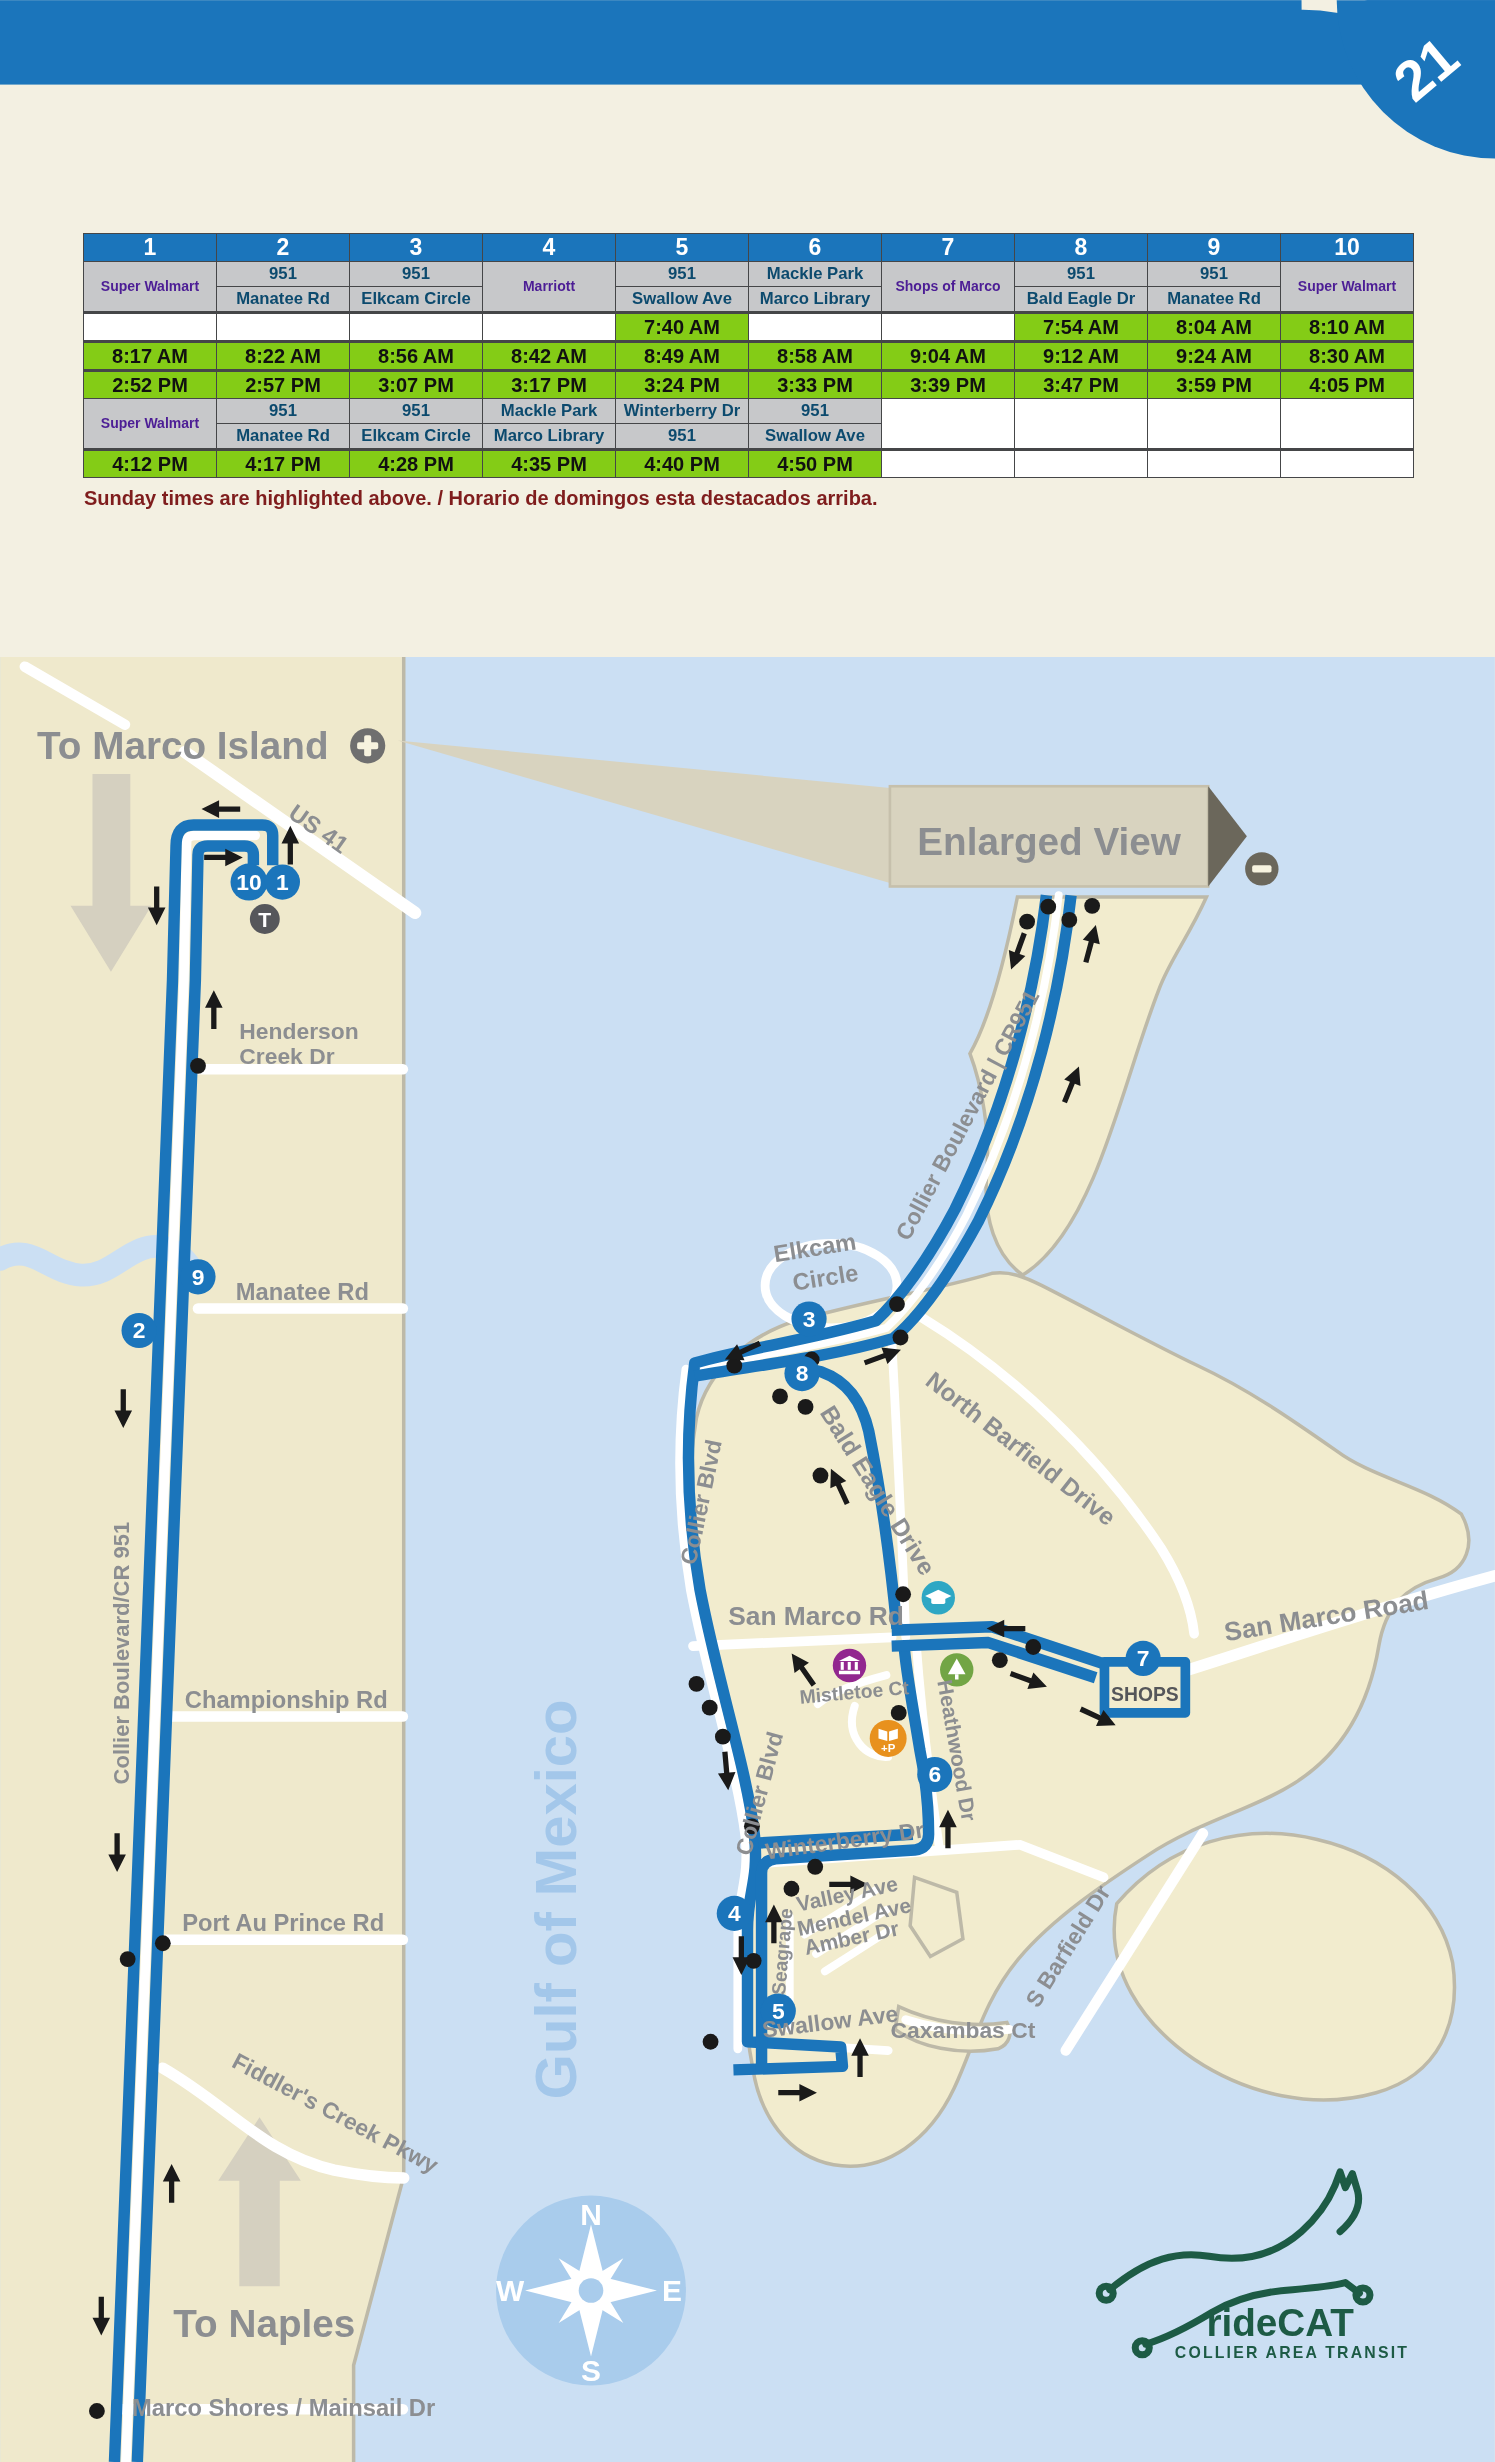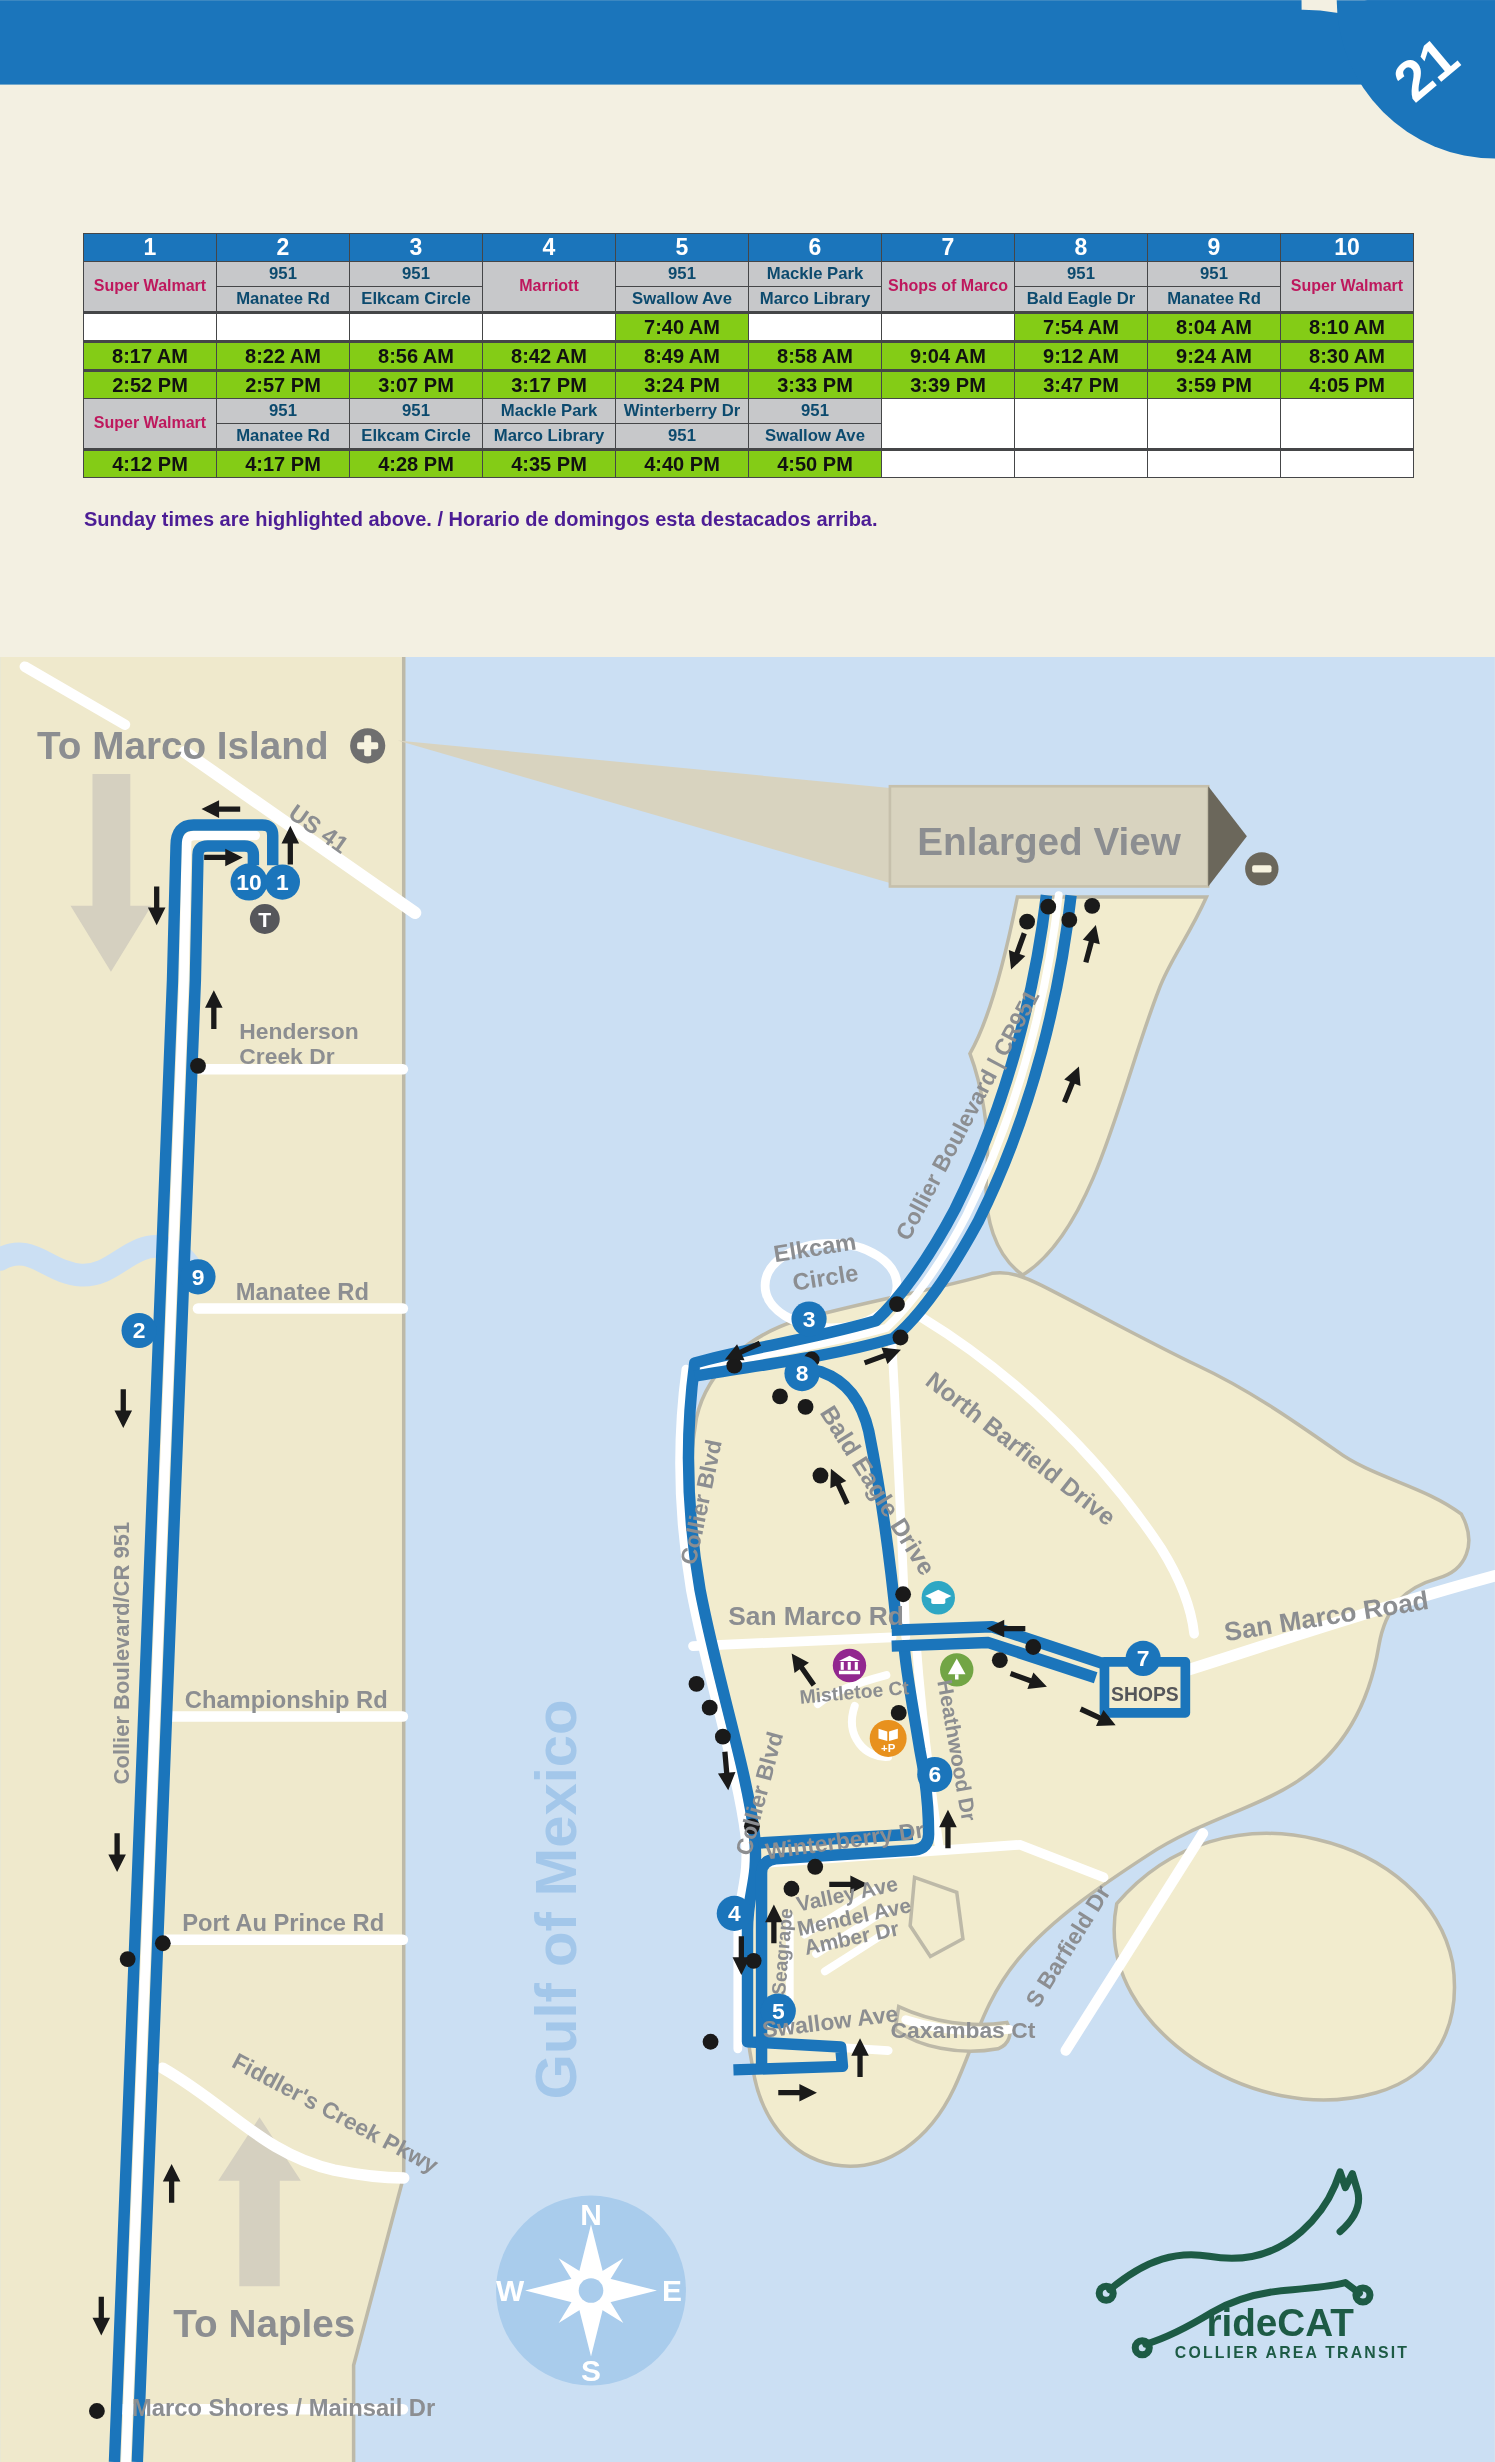--- a/index.html
+++ b/index.html
@@ -14,26 +14,26 @@
   #tt{position:absolute;left:83px;top:233px;width:1331px;border-collapse:collapse;
       table-layout:fixed;background:#fff;}
   #tt th,#tt td{border:1.8px solid #454648;padding:0;overflow:hidden;}
   #tt th{background:#1B75BB;color:#fff;font-size:23px;font-weight:bold;height:26px;}
   #tt td.nm{background:#C7C8CA;height:49px;}
   #tt td.bk{background:#fff;height:49px;}
   #tt .a,#tt .b{height:24px;line-height:24px;text-align:center;font-weight:bold;
                 font-size:16.7px;color:#0c4a6e;}
   #tt .b{border-top:1.8px solid #454648;}
   #tt .s{display:flex;align-items:center;justify-content:center;height:44px;
-         font-weight:bold;font-size:16px;line-height:18.5px;text-align:center;color:#be185d;padding:0 3.5px;}
+         font-weight:bold;font-size:14px;line-height:18.5px;text-align:center;color:#4c1d95;padding:0 3.5px;}
   #tt td.t,#tt td.e{height:26px;text-align:center;font-weight:bold;font-size:20px;color:#111;
                     border-top:3.5px solid #454648;}
   #tt td.t{background:#84cc16;}
   #tt td.e{background:#fff;}
-  #footnote{position:absolute;left:84px;top:508px;font-size:20px;font-weight:bold;color:#4c1d95;}
+  #footnote{position:absolute;left:84px;top:487px;font-size:20px;font-weight:bold;color:#7f1d1d;}
   
   #map-svg{position:absolute;left:0;top:657px;}
   .glabel{fill:#8C8E91;font-weight:bold;}
   .big{font-size:44px;}
   text{font-family:"Liberation Sans",sans-serif;}
 </style>
 </head>
 <body>
 
 <div id="canvas">

